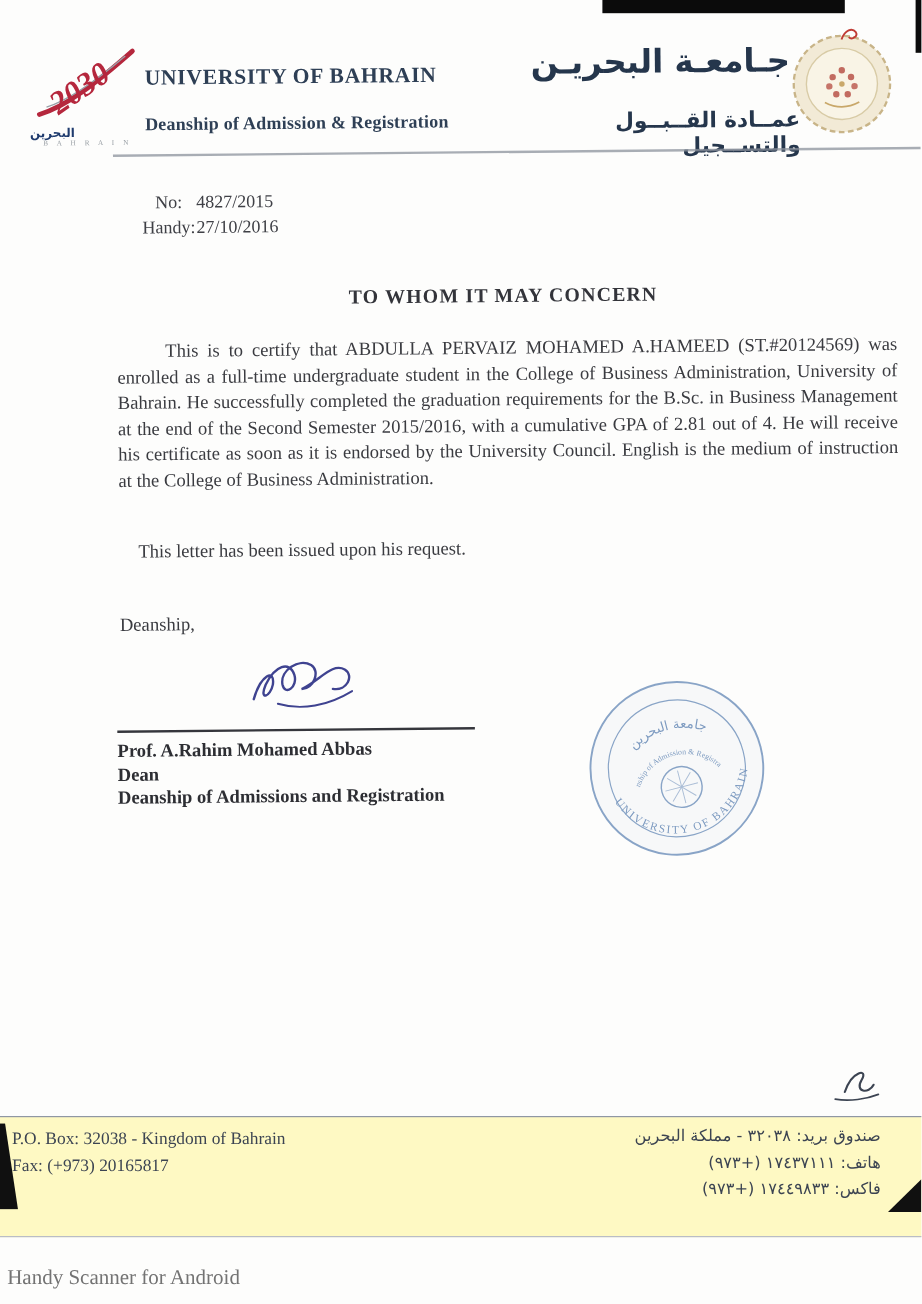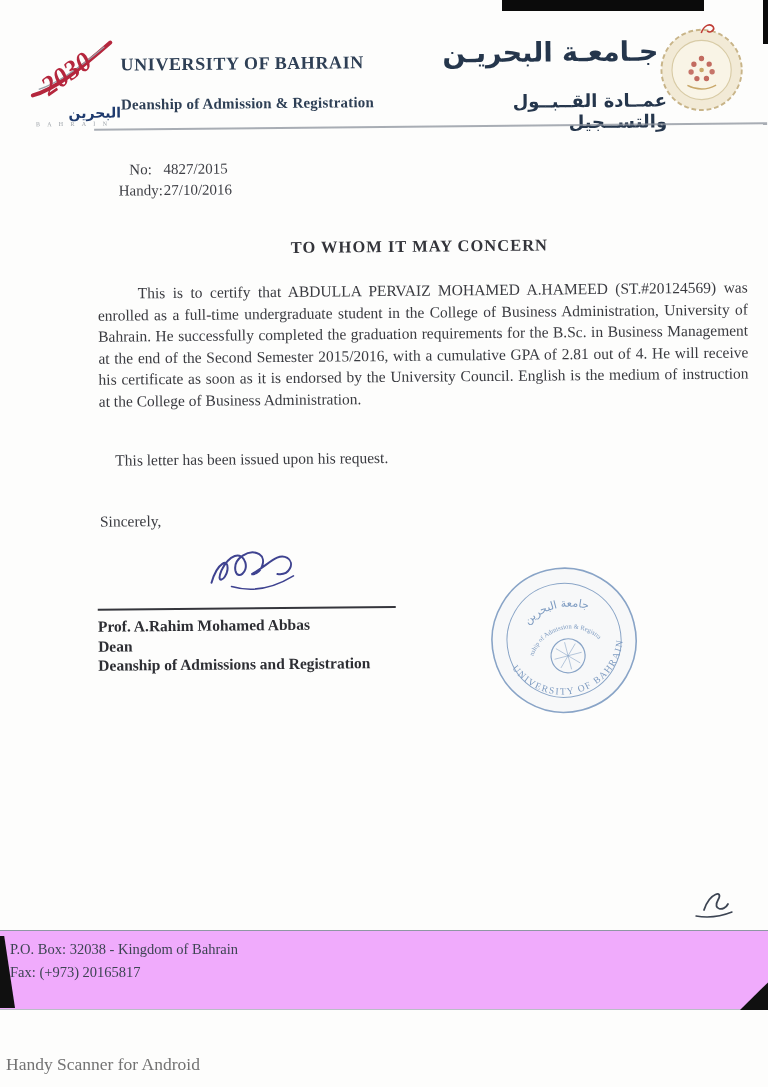--- a/index.html
+++ b/index.html
@@ -10,34 +10,34 @@
   .letter { position:absolute; inset:0; transform:rotate(-0.55deg); transform-origin:50% 20%; }
 
   
   .univ-en { font-size:18px; font-weight:bold; letter-spacing:.6px; color:#2e3f55; }
   .univ-ar { font-size:27px; font-weight:bold; color:#25364c; font-family:"DejaVu Sans", sans-serif; }
   .dean-en { font-size:15px; font-weight:bold; color:#2e3f55; letter-spacing:.2px; }
   .dean-ar { font-size:18px; font-weight:bold; color:#25364c; font-family:"DejaVu Sans", sans-serif; }
   .hdr-line { height:2px; background:#8b919c; opacity:.75; }
 
   
-  .logo-ar { font-size:14px; font-weight:bold; color:#1f3b6e; text-align:right; font-family:"DejaVu Sans", sans-serif; }
+  .logo-ar { font-size:10px; font-weight:bold; color:#1f3b6e; text-align:left; font-family:"DejaVu Sans", sans-serif; }
   .logo-latin { font-size:6px; letter-spacing:3px; color:#9aa0a6; text-align:center; }
 
   
   .meta-line { font-size:15px; color:#3f4046; line-height:21px; }
   .meta-label { display:inline-block; width:46px;text-align:center; }
   .title { font-size:16.5px; font-weight:bold; letter-spacing:1px; color:#33343a; text-align:center; }
   .body-par { font-size:15.5px; line-height:21.6px; color:#3a3b40; text-align:justify; text-indent:40px; }
   .plain { font-size:15.5px; color:#3a3b40; }
   .signer { font-size:15.5px; font-weight:bold; color:#2d2e33; line-height:19.5px; }
   .sig-line { height:2px; background:#35363c; }
 
   
-  .band { position:absolute; left:0; top:930px; width:768px; height:80px; background:#f0abfc;
+  .band { position:absolute; left:0; top:930px; width:768px; height:101px; background:#fef9c3;
     border-top:1px solid #8f97a3; border-bottom:1px solid #b9bdc6; }
   .foot-en { font-size:14.5px; color:#3c4452; line-height:23px; }
   .foot-ar { font-size:13.5px; color:#3c4452; line-height:22px; text-align:right; direction:rtl;
     font-family:"DejaVu Sans", sans-serif; }
 
   .caption { font-size:17.5px; color:#737373; }
 
   .blackbar { background:#0b0b0b; }
   .wedge-l { background:#101010; clip-path:polygon(0 0, 28% 0, 100% 100%, 0 100%); }
   .wedge-r { background:#101010; clip-path:polygon(100% 8%, 100% 100%, 0 100%); }
@@ -93,21 +93,21 @@
       <div class="meta-line"><span class="meta-label">No:</span><span>4827/2015</span></div>
       <div class="meta-line"><span class="meta-label">Handy:</span><span>27/10/2016</span></div>
     </div>
 
     <div class="abs title" style="left:95px; top:237px; width:648px;">TO WHOM IT MAY CONCERN</div>
 
     <div class="abs body-par" style="left:97px; top:280px; width:650px;">This is to certify that ABDULLA PERVAIZ MOHAMED A.HAMEED (ST.#20124569) was enrolled as a full-time undergraduate student in the College of Business Administration, University of Bahrain. He successfully completed the graduation requirements for the B.Sc. in Business Management at the end of the Second Semester 2015/2016, with a cumulative GPA of 2.81 out of 4. He will receive his certificate as soon as it is endorsed by the University Council. English is the medium of instruction at the College of Business Administration.</div>
 
     <div class="abs plain" style="left:113px; top:449px;">This letter has been issued upon his request.</div>
 
-    <div class="abs plain" style="left:97px; top:510px;">Sincerely,</div>
+    <div class="abs plain" style="left:97px; top:510px;">Deanship,</div>
 
     <svg class="abs" style="left:200px; top:545px;" width="110" height="52" viewBox="0 0 110 52">
       <path d="M 8 36 C 14 16, 26 10, 24 24 C 22 34, 12 38, 18 24 C 26 8, 38 4, 42 16 C 45 26, 34 34, 32 24 C 30 12, 46 2, 56 8 C 64 13, 58 28, 48 28 C 64 20, 74 6, 84 12 C 92 17, 86 30, 74 28" stroke="#3f4390" stroke-width="2" fill="none" stroke-linecap="round"></path>
       <path d="M 28 40 C 48 46, 70 42, 90 30" stroke="#3f4390" stroke-width="1.6" fill="none" stroke-linecap="round"></path>
     </svg>
 
     <div class="abs sig-line" style="left:94px; top:606px; width:298px;"></div>
     <div class="abs" style="left:94px; top:614px;">
       <div class="signer">Prof. A.Rahim Mohamed Abbas</div>
       <div class="signer">Dean</div>
@@ -139,19 +139,24 @@
   <svg class="abs" style="left:690px; top:888px;" width="46" height="34" viewBox="0 0 46 34">
     <path d="M 14 22 C 20 4, 34 2, 28 12 C 22 22, 34 24, 38 16" stroke="#3c4452" stroke-width="1.8" fill="none" stroke-linecap="round"></path>
     <path d="M 6 28 C 18 30, 32 28, 42 24" stroke="#3c4452" stroke-width="1.4" fill="none" stroke-linecap="round"></path>
   </svg>
 
   <div class="band">
     <div class="abs" style="left:10px; top:7px;">
       <div class="foot-en">P.O. Box: 32038 - Kingdom of Bahrain</div>
       <div class="foot-en">Fax: (+973) 20165817</div>
     </div>
+    <div class="abs" style="right:34px; top:5px; width:280px;">
+      <div class="foot-ar">صندوق بريد: ٣٢٠٣٨ - مملكة البحرين</div>
+      <div class="foot-ar">هاتف: ١٧٤٣٧١١١ (+٩٧٣)</div>
+      <div class="foot-ar">فاكس: ١٧٤٤٩٨٣٣ (+٩٧٣)</div>
+    </div>
   </div>
 
   <div class="abs wedge-l" style="left:0; top:936px; width:15px; height:72px;"></div>
   <div class="abs wedge-r" style="left:740px; top:980px; width:28px; height:30px;"></div>
 
   <div class="abs caption" style="left:6px; top:1054px;">Handy Scanner for Android</div>
 </div>
 
 </body></html>

